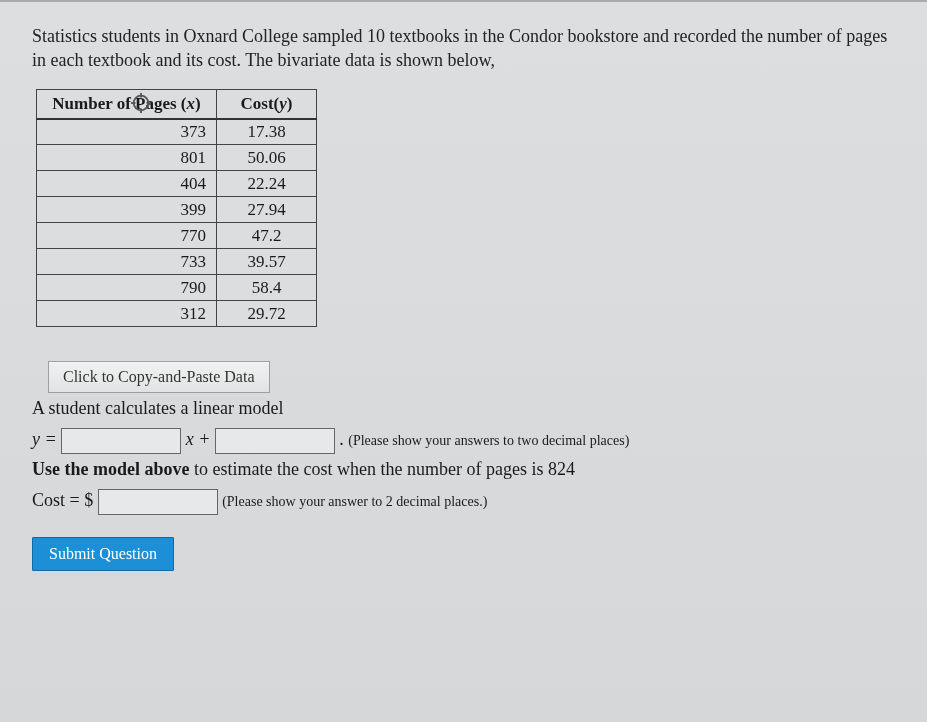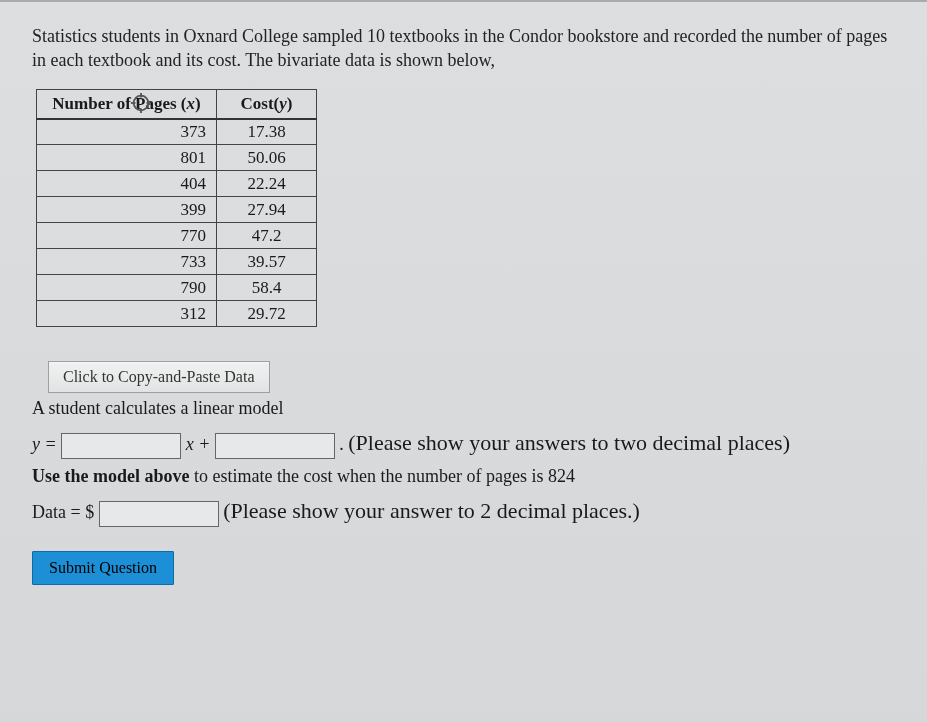--- a/index.html
+++ b/index.html
@@ -78,28 +78,28 @@
     width: 120px;
     height: 26px;
     border: 1px solid #666;
     background: #e7e8e9;
     vertical-align: middle;
     padding: 2px 4px;
     font-family: inherit;
     font-size: 16px;
   }
   .inputbox.small { width: 120px; }
-  .hint { font-size: 22px; }
+  .hint { font-size: 14px; }
 
   .submit-btn {
     display: inline-block;
     margin-top: 22px;
     padding: 7px 16px;
     background: #1d8fd6;
-    color: #000000;
+    color: #ffffff;
     border: 1px solid #0f6ba8;
     font-family: Georgia, serif;
     font-size: 16px;
     cursor: pointer;
     border-radius: 1px;
   }
 
   .cursor-icon {
     position: absolute;
     width: 22px;
@@ -186,21 +186,21 @@
       <span>.</span>
       <span class="hint">(Please show your answers to two decimal places)</span>
     </div>
   </div>
 
   <div class="section">
     <div>
       <b>Use the model above</b><span> to estimate the cost when the number of pages is 824</span>
     </div>
     <div>
-      <span>Data = $</span>
+      <span>Cost = $</span>
       <input class="inputbox small" type="text" style="">
       <span class="hint">(Please show your answer to 2 decimal places.)</span>
     </div>
   </div>
 
   <button class="submit-btn">Submit Question</button>
 
 </div>
 
 </body></html>

